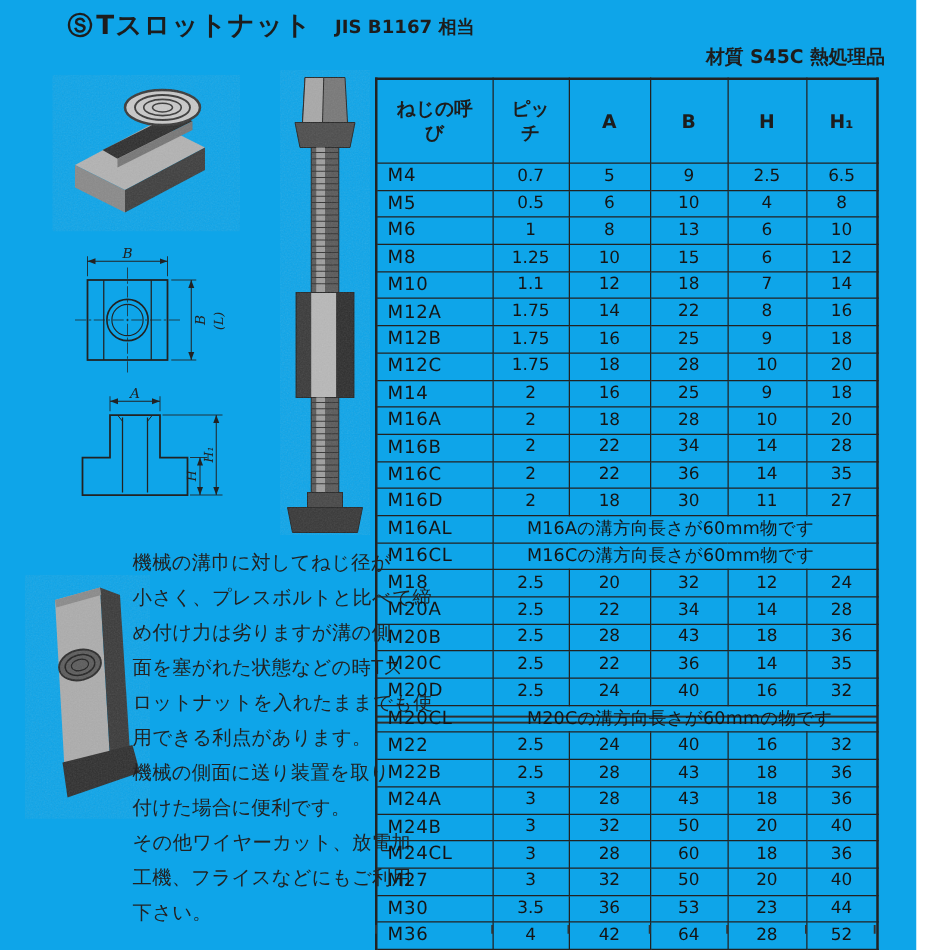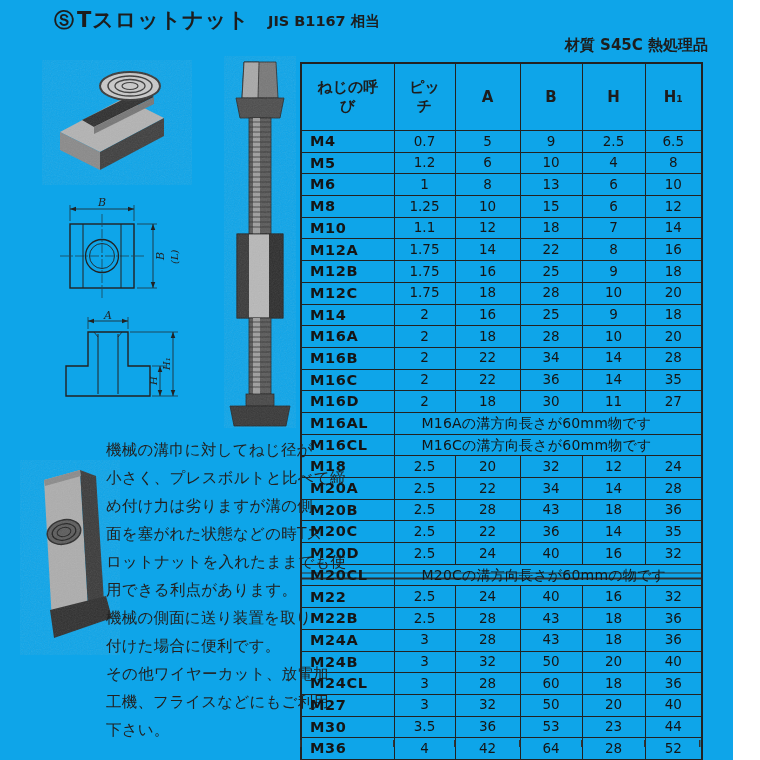--- a/index.html
+++ b/index.html
@@ -23,21 +23,21 @@
   }
   #size-table th {
     height:26px; border:1.5px solid #222; font-size:15px; font-weight:bold;
     text-align:center; vertical-align:middle; padding:14px;
   }
   #size-table td {
     height:21.7px; border:1.4px solid #222; font-size:13.5px; color:#151515;
     text-align:center; vertical-align:middle; padding:0; line-height:1;
   }
   #size-table td.name-cell {
-    text-align:left; padding-left:8px; font-size:14.5px; font-weight:bold; letter-spacing:0.6px;
+    text-align:left; padding-left:8px; font-size:14.5px; font-weight:normal; letter-spacing:0.6px;
   }
   #size-table td.note-cell {
     text-align:left; padding-left:27px; font-size:14px; letter-spacing:0.2px;
   }
   #size-table tr.struck td {
     background-image:
       linear-gradient(to bottom, transparent 40%, #2e2e2e 40%, #2e2e2e 47%, transparent 47%),
       linear-gradient(to bottom, transparent 66%, #2e2e2e 66%, #2e2e2e 73%, transparent 73%);
     margin-top: 16px;
   }
@@ -235,21 +235,21 @@
         <tr>
           <td class="name-cell">M4</td>
           <td>0.7</td>
           <td>5</td>
           <td>9</td>
           <td>2.5</td>
           <td>6.5</td>
         </tr>
         <tr>
           <td class="name-cell">M5</td>
-          <td>1.2</td>
+          <td>0.5</td>
           <td>6</td>
           <td>10</td>
           <td>4</td>
           <td>8</td>
         </tr>
         <tr>
           <td class="name-cell">M6</td>
           <td>1</td>
           <td>8</td>
           <td>13</td>

